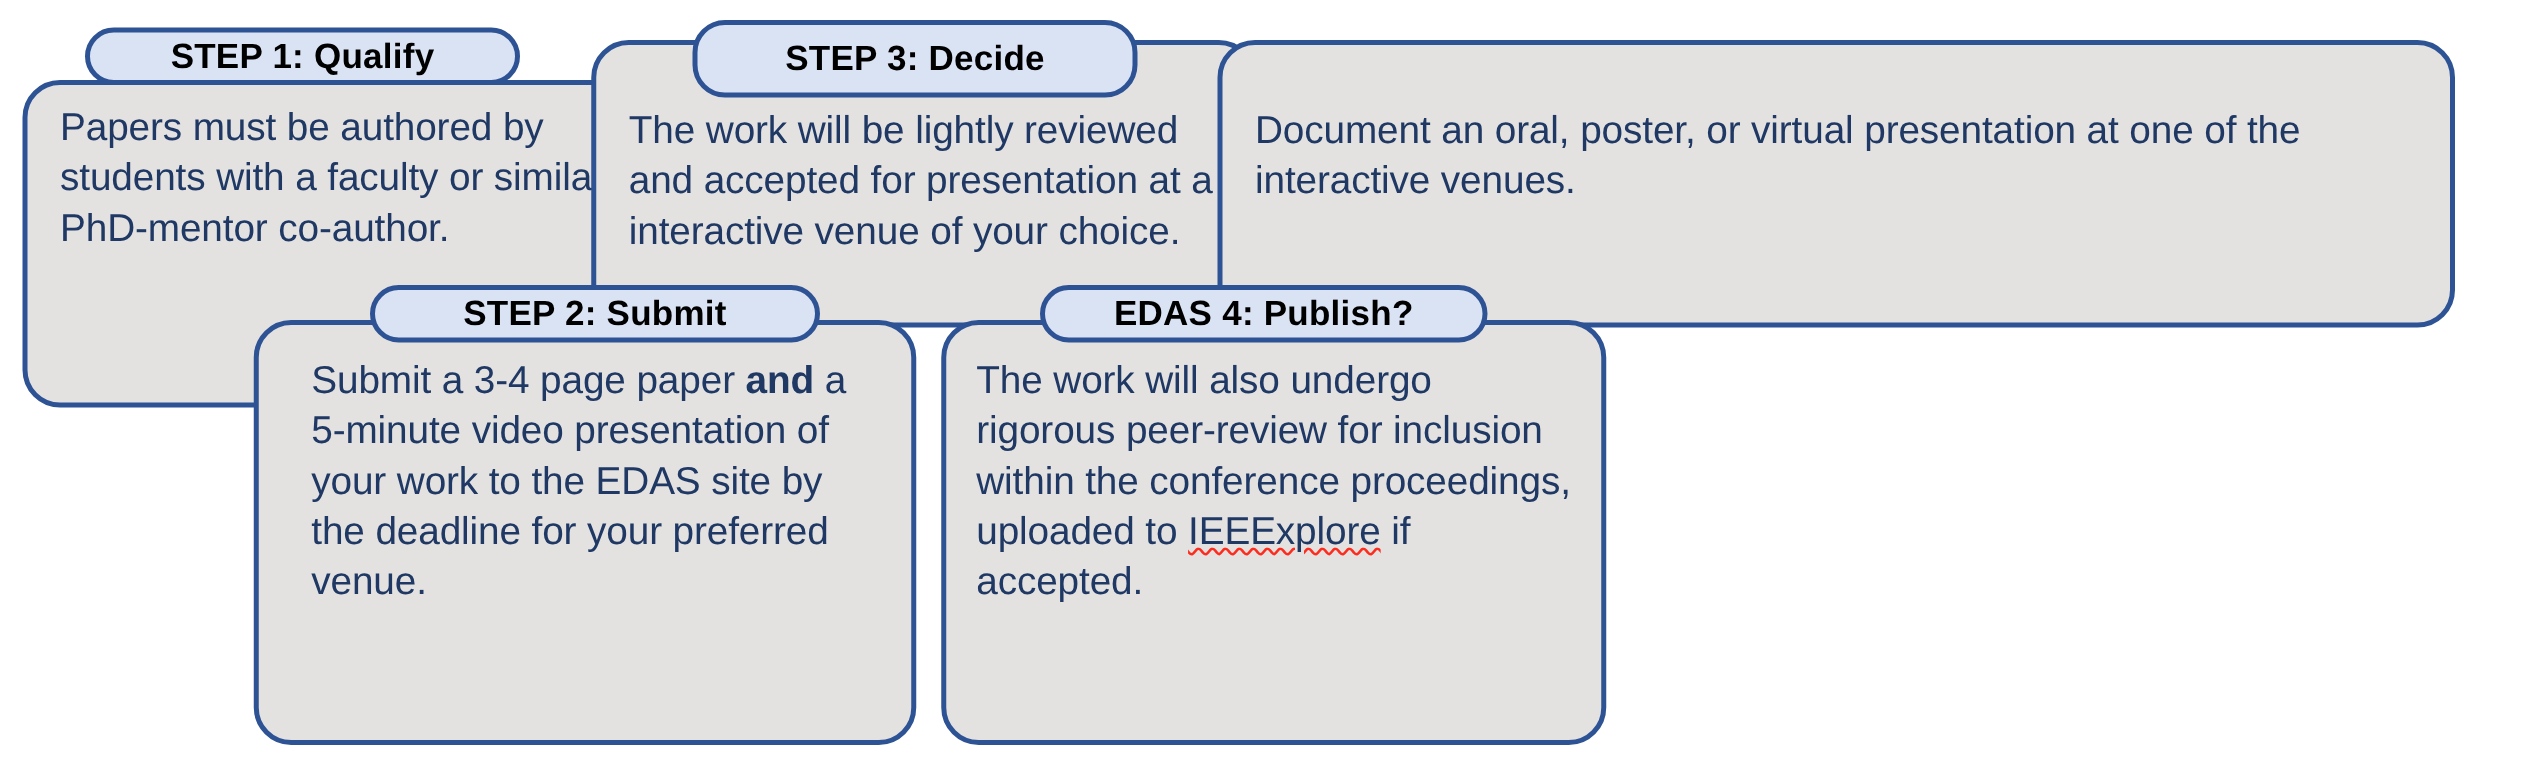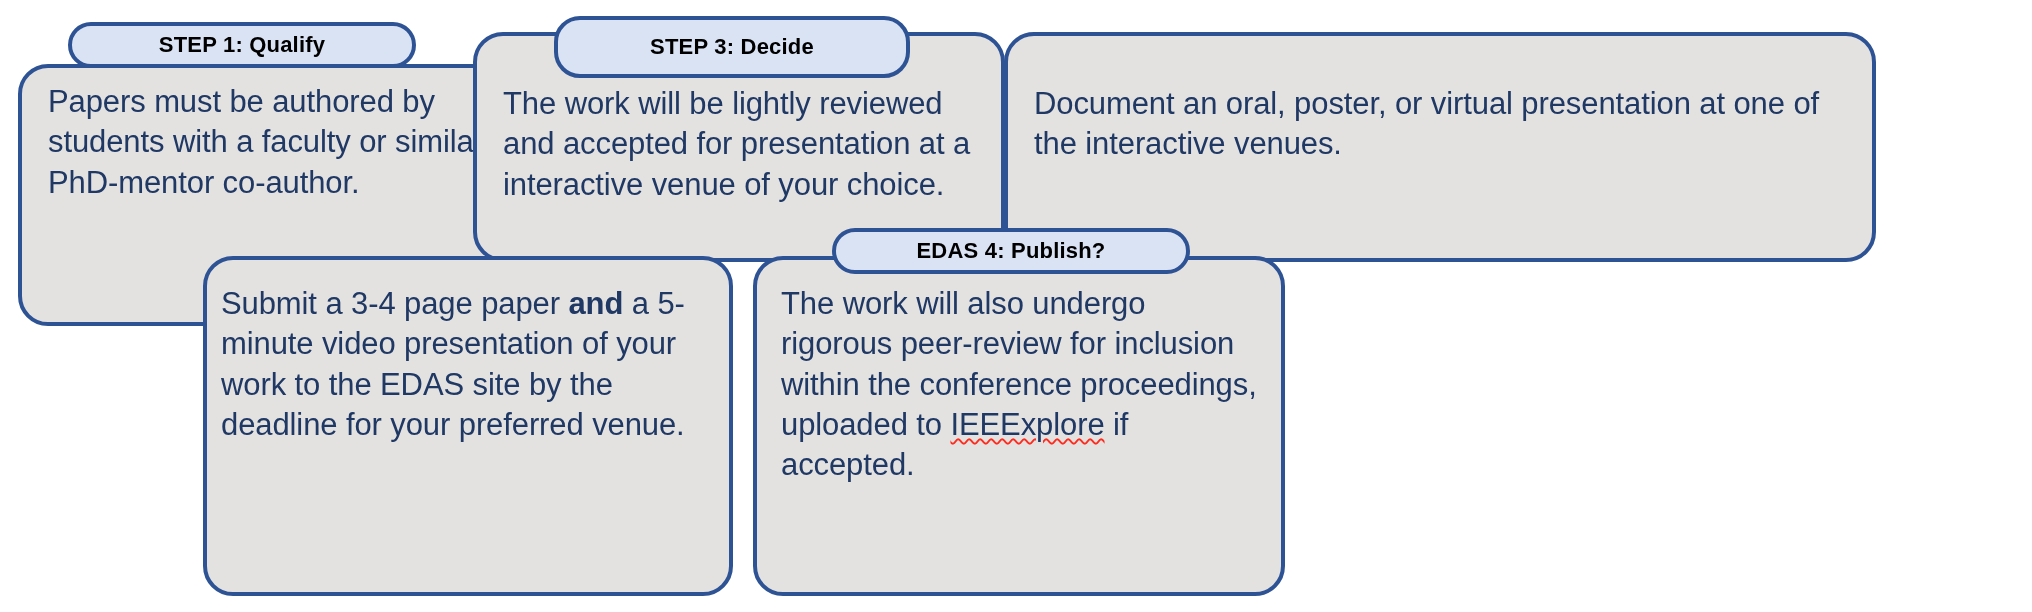--- a/index.html
+++ b/index.html
@@ -51,51 +51,51 @@
   }
 
   
   .step-pill {
     position: absolute;
     box-sizing: border-box;
     background: #dae3f3;
     border: 4px solid #2e5395;
     border-radius: 26px;
     color: #000000;
-    font-size: 22px;
+    font-size: 28px;
     font-weight: 700;
     letter-spacing: 0.2px;
     display: flex;
     align-items: center;
     justify-content: center;
     z-index: 5;
   }
 
   
   
   #box-1 { left: 18px;   top: 64px;  width: 572px; height: 262px; }
   #box-3 { left: 473px;  top: 32px;  width: 532px; height: 230px; }
-  #box-5 { left: 1004px; top: 32px;  width: 872px; height: 230px; }
+  #box-5 { left: 974px; top: 32px;  width: 990px; height: 230px; }
 
   
   #box-2 { left: 203px;  top: 256px; width: 530px; height: 340px; }
   #box-4 { left: 753px;  top: 256px; width: 532px; height: 340px; }
 
   
   #box-1 { z-index: 1; }
   #box-3 { z-index: 2; padding-left: 48px; }
   #box-5 { z-index: 2; }
   #box-2 { z-index: 3; }
   #box-4 { z-index: 3; }
 
   
   #body-1 { top: 14px;  padding: 0 28px 0 26px; }
   #body-3 { top: 48px;  padding: 0 26px 0 26px; }
   #body-5 { top: 48px;  padding: 0 26px 0 26px; }
-  #body-2 { top: 24px;  padding: 0 24px 0 14px; }
+  #body-2 { top: 24px;  padding: 0 24px 0 42px; }
   #body-4 { top: 24px;  padding: 0 20px 0 24px; }
 
   
   #pill-1 { left: 68px;   top: 22px;  width: 348px; height: 46px; }
   #pill-3 { left: 554px;  top: 16px;  width: 356px; height: 62px; }
   #pill-5 { left: 1098px; top: 16px;  width: 358px; height: 46px; }
   #pill-2 { left: 296px;  top: 228px; width: 360px; height: 46px; }
   #pill-4 { left: 832px;  top: 228px; width: 358px; height: 46px; }
 </style>
 </head>
@@ -113,19 +113,20 @@
   </div>
   <div class="step-pill" id="pill-3">STEP 3: Decide</div>
 
   <div class="step-box" id="box-5">
     <div class="step-body" id="body-5"><span>Document an oral, poster, or virtual presentation at one of the interactive venues.</span></div>
   </div>
 
   <div class="step-box" id="box-2">
     <div class="step-body" id="body-2"><span>Submit a 3-4 page paper </span><b>and</b><span> a 5-minute video presentation of your work to the EDAS site by the deadline for your preferred venue.</span></div>
   </div>
+  <div class="step-pill" id="pill-2">STEP 2: Submit</div>
 
   <div class="step-box" id="box-4">
     <div class="step-body" id="body-4"><span>The work will also undergo rigorous peer-review for inclusion within the conference proceedings, uploaded to </span><span class="misspelled">IEEExplore</span><span> if accepted.</span></div>
   </div>
   <div class="step-pill" id="pill-4">EDAS 4: Publish?</div>
 
 </div>
 
 </body></html>

